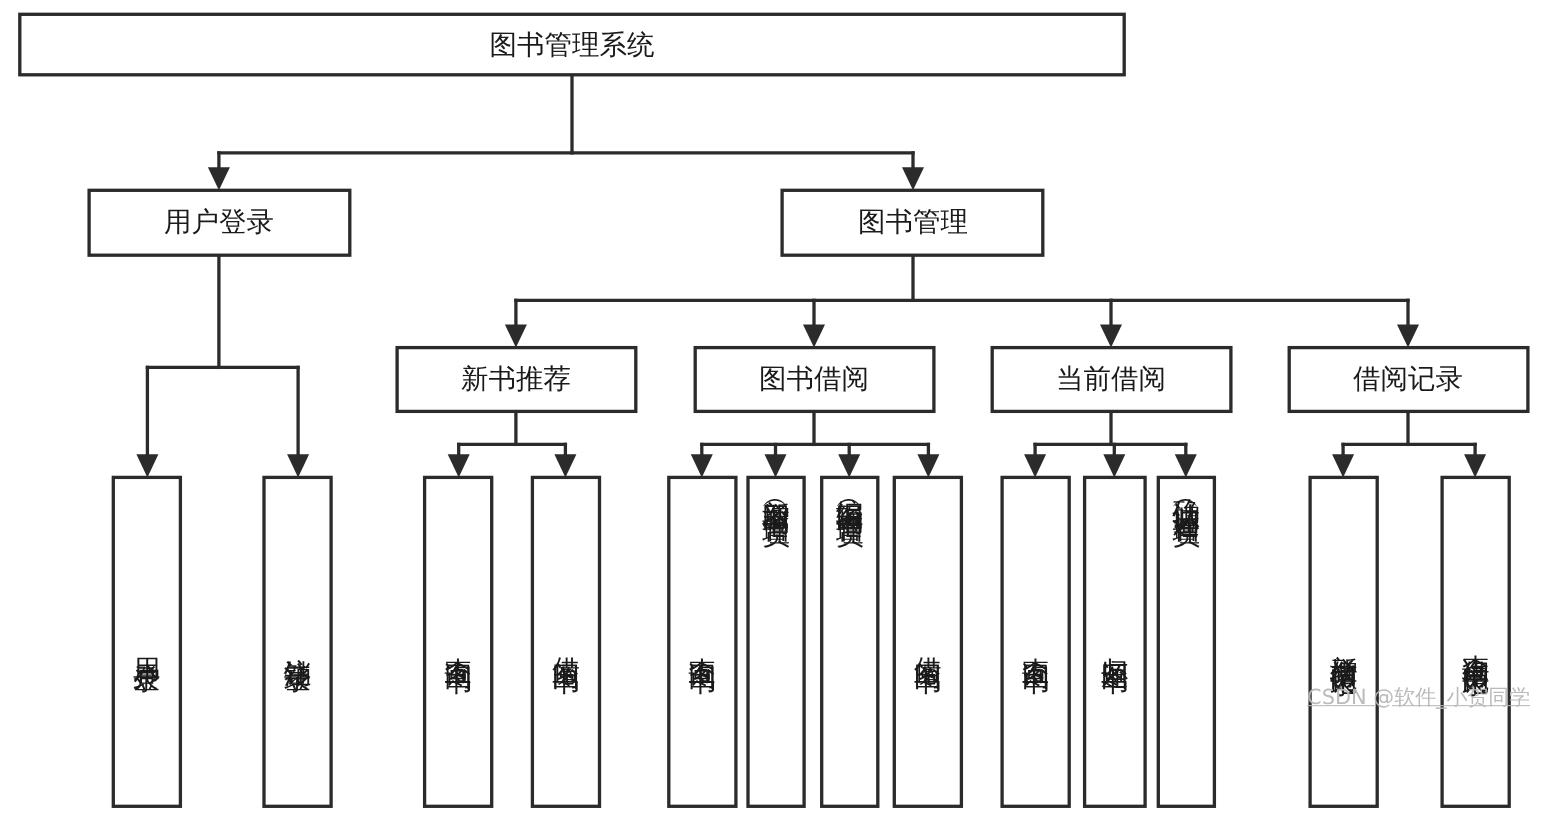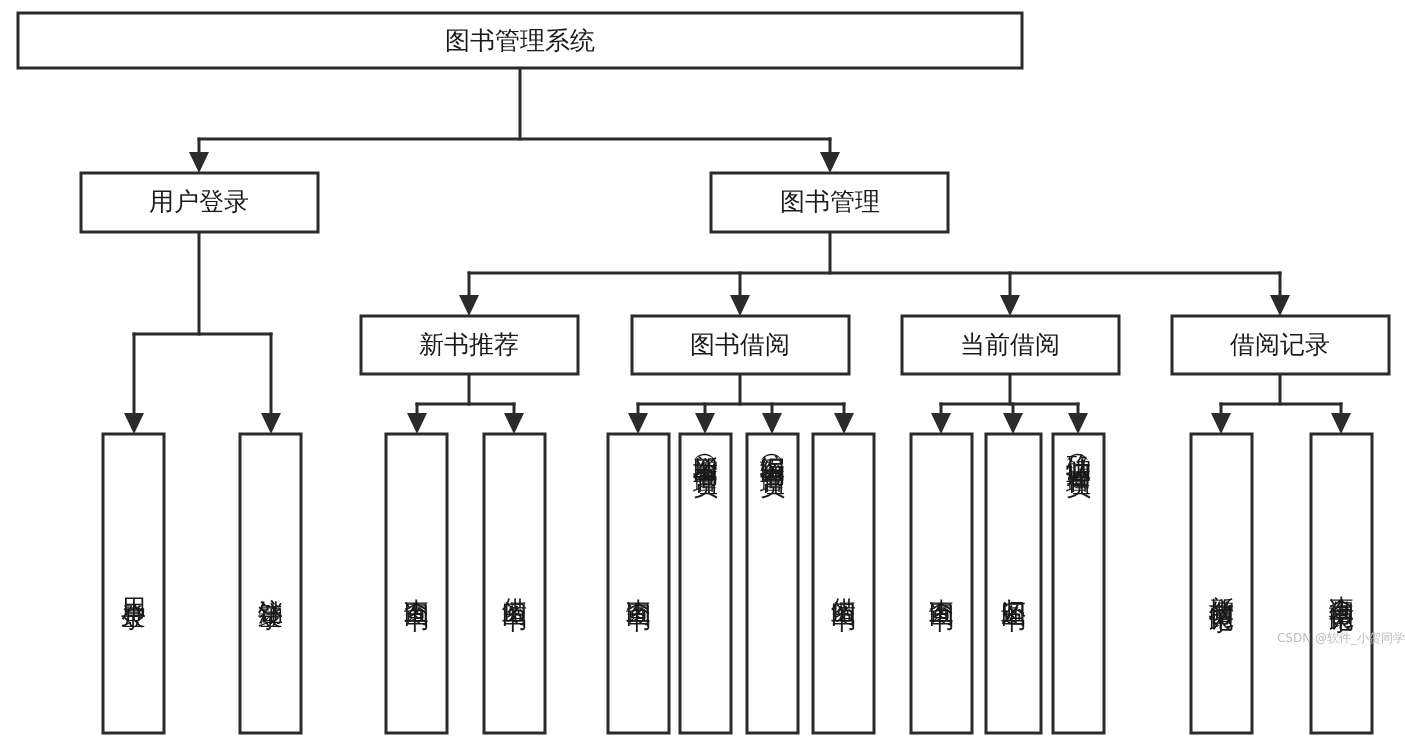--- a/index.html
+++ b/index.html
@@ -58,27 +58,28 @@
     letter-spacing: 3px;
     line-height: 1;
     display: flex;
     align-items: center;
     justify-content: center;
     white-space: nowrap;
     pointer-events: none;
   }
   .watermark {
     position: absolute;
-    right: 0;
+    right: 14px;
     bottom: 6px;
     font-family: "DejaVu Sans", "Liberation Sans", sans-serif;
-    font-size: 12px;
+    font-size: 19px;
     color: #b8b8b8;
     white-space: nowrap;
     opacity: 0.95;
+    text-decoration: underline;
   }
 </style>
 </head>
 <body>
 
 <div id="diagram-root">
 
   <svg class="flow" viewBox="0 0 1405 747">
 
     <g>

